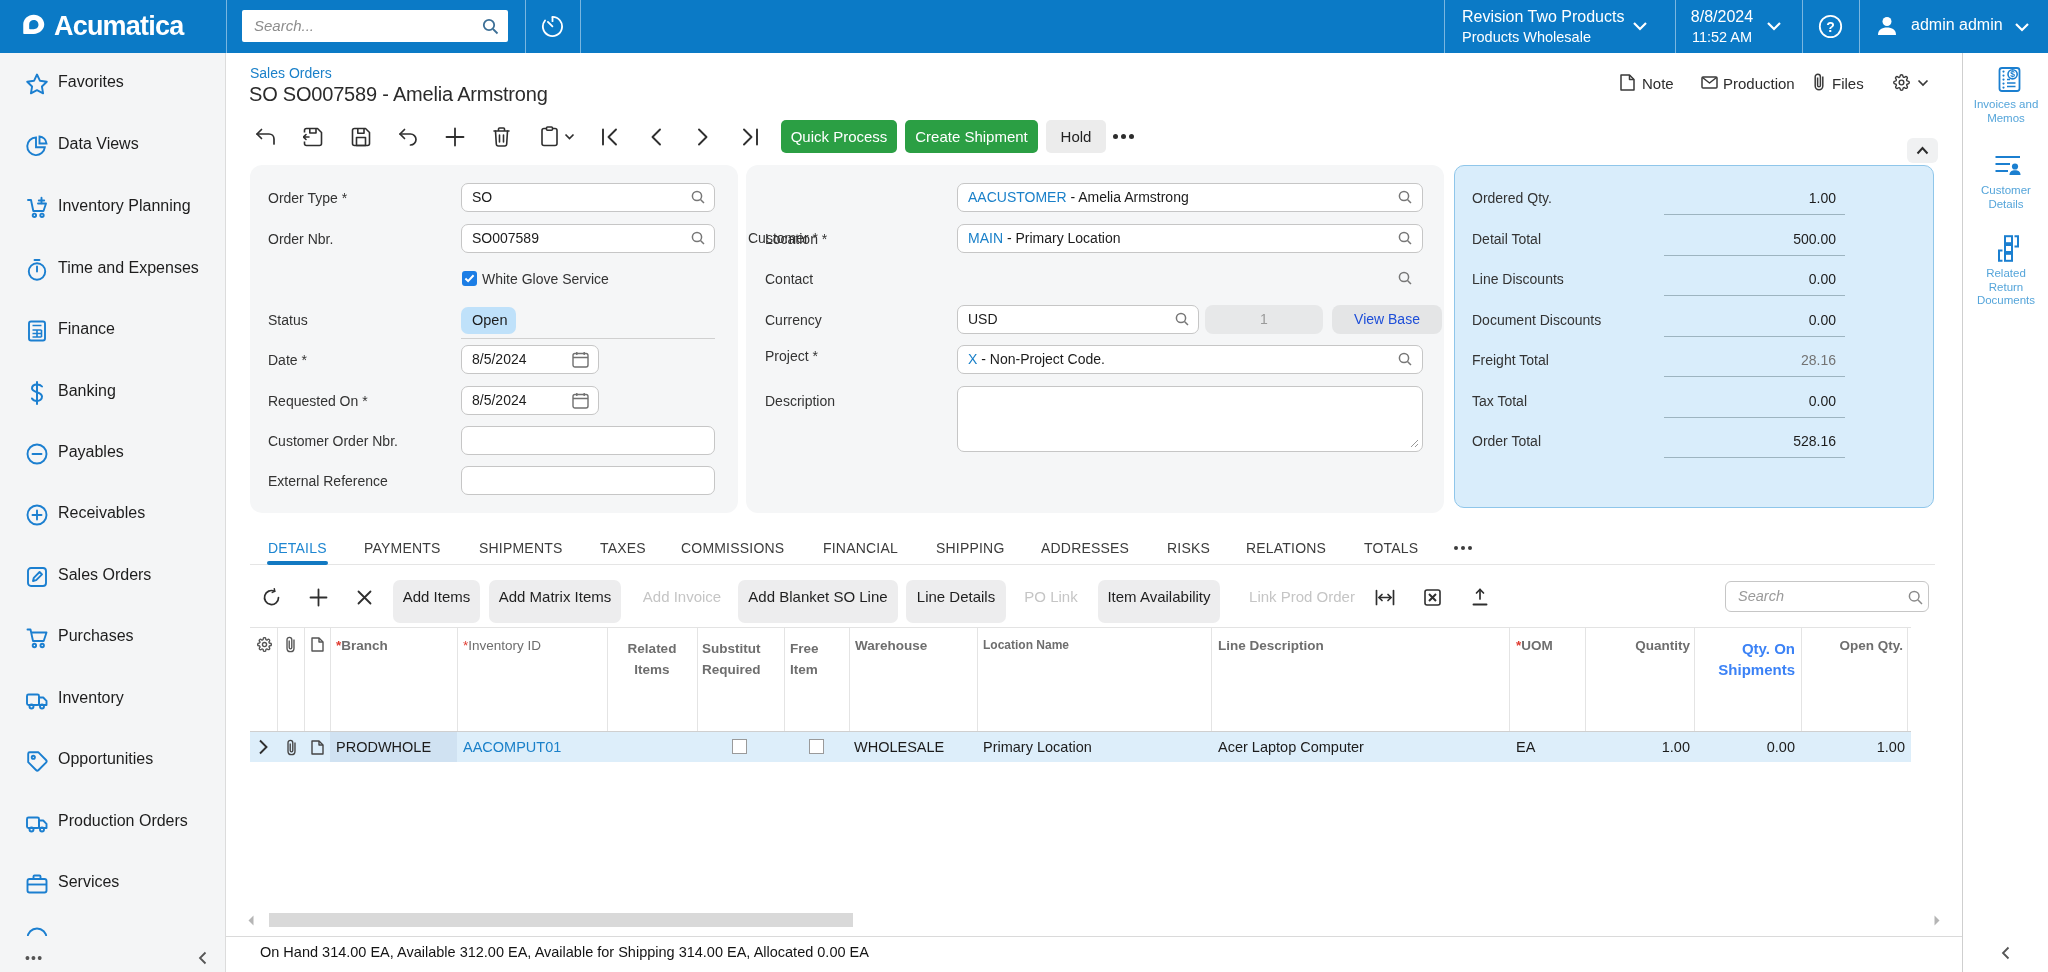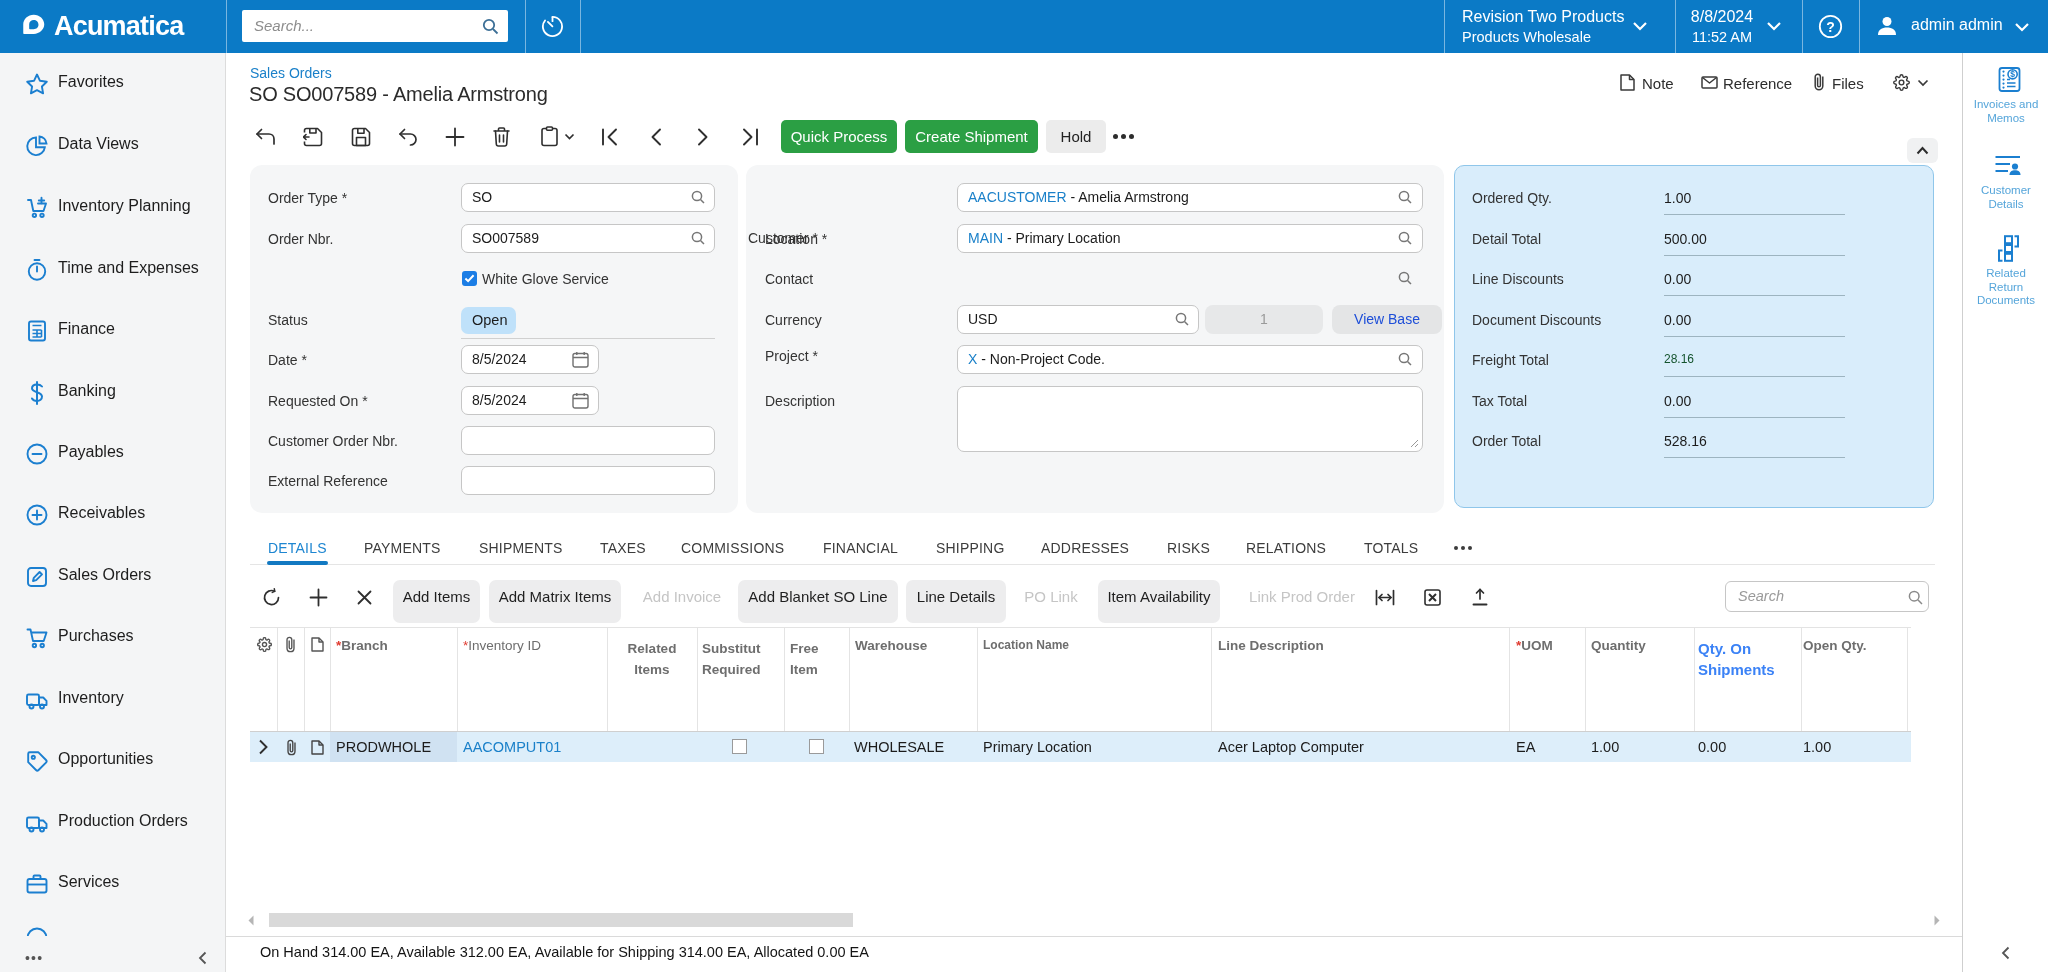--- a/index.html
+++ b/index.html
@@ -23,21 +23,21 @@
   .fld { position:absolute; height:29px; background:#fff; border:1px solid #c6c6c6; border-radius:7px;
          font-size:14px; color:#1c1c1c; line-height:27px; padding-left:10px; white-space:nowrap; }
   .lbl { position:absolute; font-size:14px; color:#333; white-space:nowrap; }
   .mag { position:absolute; top:7px; width:14px; height:14px; }
   .gbtn { position:absolute; height:33px; border-radius:5px; background:#2b9f44; color:#fff; font-size:15px;
           text-align:center; line-height:33px; }
   .wbtn { position:absolute; height:43px; border-radius:7px; background:#ededee; color:#1f1f1f; font-size:15px;
           text-align:center; line-height:33px; }
   .wbtn.dis { background:transparent; color:#c5c5c5; }
   .vline { position:absolute; width:1px; background:#e4e4e4; }
-  .num { }
+  .num { text-align:right; }
 </style>
 </head>
 <body>
 <div id="page">
   <div id="topbar">
 
     <svg class="abs" style="left:21px;top:14px;" width="24" height="22" viewBox="0 0 32 32" preserveAspectRatio="none">
       <path fill="#fff" fill-rule="evenodd" d="M17 1 C24.7 1 31 7.3 31 15 C31 22.7 24.7 29 17 29 L4 29 C3.4 29 3 28.6 3 28 L3 15 C3 7.3 9.3 1 17 1 Z M17 8.8 C13.6 8.8 10.9 11.5 10.9 14.9 L10.9 21 C10.9 21.6 11.3 22 11.9 22 L17 22 C20.5 22 23.3 19.2 23.3 15.6 C23.3 11.8 20.5 8.8 17 8.8 Z"></path>
     </svg>
     <div class="abs" style="left:54px;top:11px;color:#fff;font-size:27px;font-weight:700;letter-spacing:-.8px;">Acumatica</div>
@@ -243,21 +243,21 @@
 
   <svg class="abs" style="left:1620px;top:74px;" width="15" height="17" viewBox="0 0 15 17" fill="none" stroke="#3a3a3a" stroke-width="1.5" stroke-linejoin="round">
       <path d="M1 1 L9.5 1 L14 5.5 L14 16 L1 16 Z"></path>
       <path d="M9.5 1 L9.5 5.5 L14 5.5"></path>
     </svg>
   <div class="abs" style="left:1642px;top:75px;font-size:15px;color:#2d2d2d;">Note</div>
   <svg class="abs" style="left:1701px;top:76px;" width="17" height="13" viewBox="0 0 17 13" fill="none" stroke="#3a3a3a" stroke-width="1.5" stroke-linejoin="round">
       <rect x="1" y="1" width="15" height="11" rx="1"></rect>
       <path d="M1.5 1.5 L8.5 7 L15.5 1.5"></path>
     </svg>
-  <div class="abs" style="left:1723px;top:75px;font-size:15px;color:#2d2d2d;">Reference</div>
+  <div class="abs" style="left:1723px;top:75px;font-size:15px;color:#2d2d2d;">Production</div>
   <svg class="abs" style="left:1813px;top:73px;" width="12" height="18" viewBox="0 0 12 18" fill="none" stroke="#3a3a3a" stroke-width="1.5">
       <path d="M9.8 3.5 L9.8 13 C9.8 15.2 8.1 16.8 6 16.8 C3.9 16.8 2.2 15.2 2.2 13 L2.2 3.8 C2.2 2.3 3.4 1.2 4.8 1.2 C6.2 1.2 7.4 2.3 7.4 3.8 L7.4 12.4 C7.4 13.2 6.8 13.8 6 13.8 C5.2 13.8 4.6 13.2 4.6 12.4 L4.6 4.5"></path>
     </svg>
   <div class="abs" style="left:1832px;top:75px;font-size:15px;color:#2d2d2d;">Files</div>
   <svg class="abs" style="left:1893px;top:74px;" width="17" height="17" viewBox="0 0 24 24" fill="none" stroke="#3a3a3a" stroke-width="2">
       <circle cx="12" cy="12" r="3.3"></circle>
       <path d="M19.4 15a1.65 1.65 0 0 0 .33 1.82l.06.06a2 2 0 1 1-2.83 2.83l-.06-.06a1.65 1.65 0 0 0-1.82-.33 1.65 1.65 0 0 0-1 1.51V21a2 2 0 1 1-4 0v-.09A1.65 1.65 0 0 0 9 19.4a1.65 1.65 0 0 0-1.82.33l-.06.06a2 2 0 1 1-2.83-2.83l.06-.06a1.65 1.65 0 0 0 .33-1.82 1.65 1.65 0 0 0-1.51-1H3a2 2 0 1 1 0-4h.09A1.65 1.65 0 0 0 4.6 9a1.65 1.65 0 0 0-.33-1.82l-.06-.06a2 2 0 1 1 2.83-2.83l.06.06a1.65 1.65 0 0 0 1.82.33H9a1.65 1.65 0 0 0 1-1.51V3a2 2 0 1 1 4 0v.09a1.65 1.65 0 0 0 1 1.51 1.65 1.65 0 0 0 1.82-.33l.06-.06a2 2 0 1 1 2.83 2.83l-.06.06a1.65 1.65 0 0 0-.33 1.82V9a1.65 1.65 0 0 0 1.51 1H21a2 2 0 1 1 0 4h-.09a1.65 1.65 0 0 0-1.51 1z"></path>
     </svg>
   <svg class="abs" style="left:1917px;top:79px;" width="12" height="8" viewBox="0 0 12 8" fill="none" stroke="#3a3a3a" stroke-width="1.7">
       <path d="M1.5 1.5 L6 6 L10.5 1.5"></path>
@@ -403,21 +403,21 @@
   <div class="lbl" style="left:1472px;top:231px;">Detail Total</div>
   <div class="abs num" style="left:1664px;top:231px;width:172px;font-size:14px;color:#1c1c1c;">500.00</div>
   <div class="abs" style="left:1664px;top:255px;width:181px;height:1px;background:#9db4c0;"></div>
   <div class="lbl" style="left:1472px;top:271px;">Line Discounts</div>
   <div class="abs num" style="left:1664px;top:271px;width:172px;font-size:14px;color:#1c1c1c;">0.00</div>
   <div class="abs" style="left:1664px;top:295px;width:181px;height:1px;background:#9db4c0;"></div>
   <div class="lbl" style="left:1472px;top:312px;">Document Discounts</div>
   <div class="abs num" style="left:1664px;top:312px;width:172px;font-size:14px;color:#1c1c1c;">0.00</div>
   <div class="abs" style="left:1664px;top:336px;width:181px;height:1px;background:#9db4c0;"></div>
   <div class="lbl" style="left:1472px;top:352px;">Freight Total</div>
-  <div class="abs num" style="left:1664px;top:352px;width:172px;font-size:12px;color:#14532d;">28.16</div>
+  <div class="abs num" style="left:1664px;top:352px;width:172px;font-size:14px;color:#737373;">28.16</div>
   <div class="abs" style="left:1664px;top:376px;width:181px;height:1px;background:#9db4c0;"></div>
   <div class="lbl" style="left:1472px;top:393px;">Tax Total</div>
   <div class="abs num" style="left:1664px;top:393px;width:172px;font-size:14px;color:#1c1c1c;">0.00</div>
   <div class="abs" style="left:1664px;top:417px;width:181px;height:1px;background:#9db4c0;"></div>
   <div class="lbl" style="left:1472px;top:433px;">Order Total</div>
   <div class="abs num" style="left:1664px;top:433px;width:172px;font-size:14px;color:#1c1c1c;">528.16</div>
   <div class="abs" style="left:1664px;top:457px;width:181px;height:1px;background:#9db4c0;"></div>
 
   <div class="abs" style="left:268px;top:540px;font-size:14px;color:#1e86d1;letter-spacing:.2px;">DETAILS</div>
   <div class="abs" style="left:250px;top:564px;width:1685px;height:1px;background:#e5e5e5;"></div>

